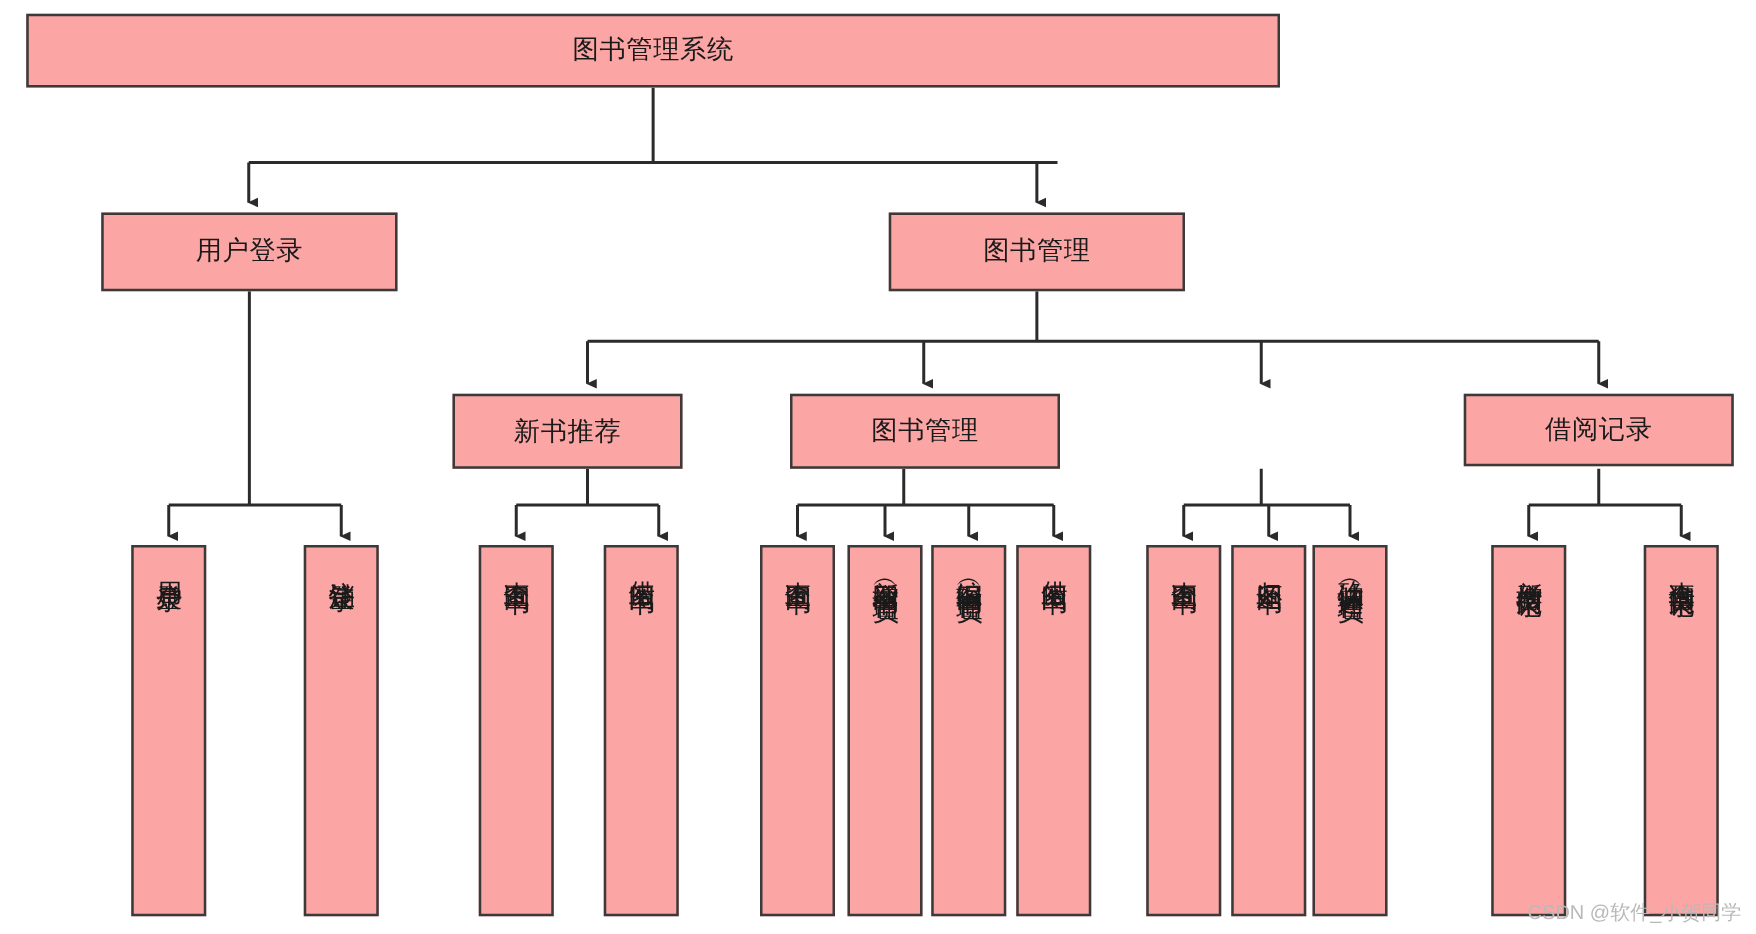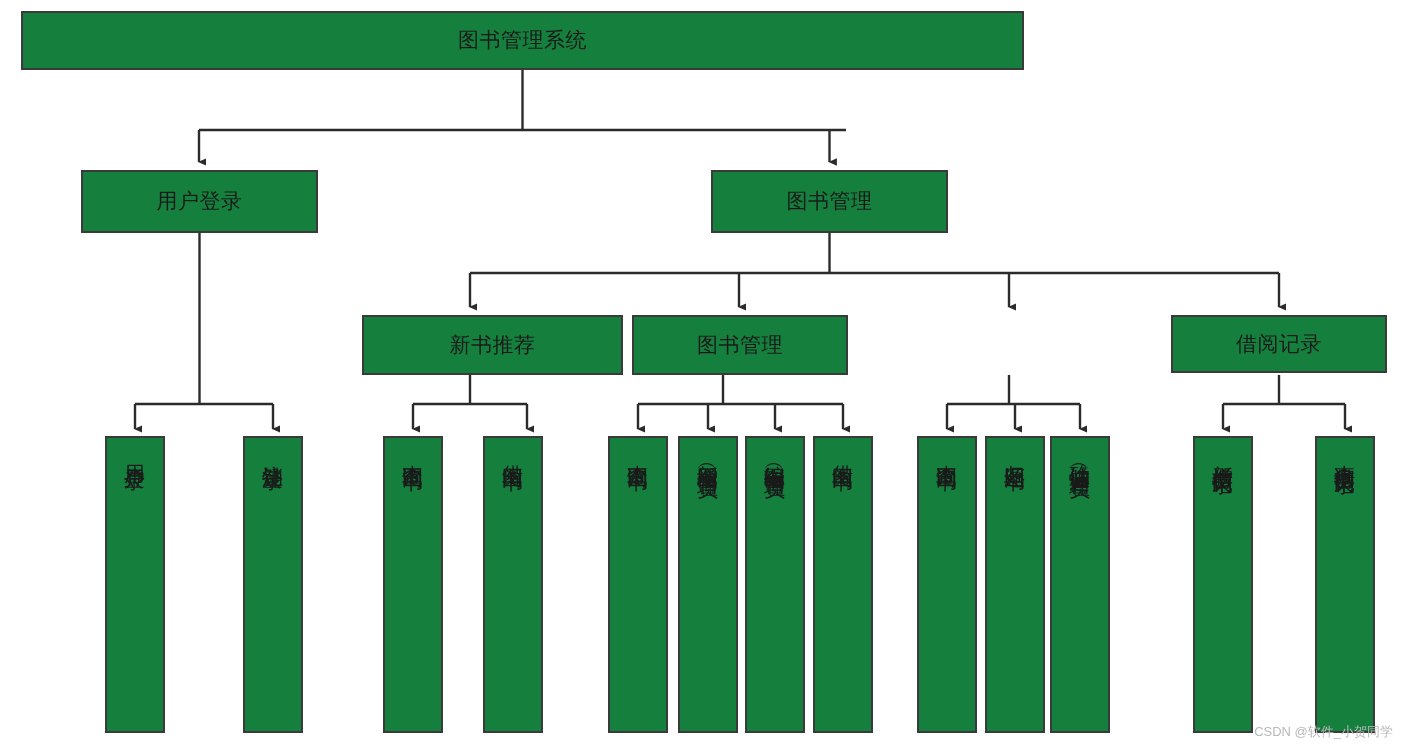--- a/index.html
+++ b/index.html
@@ -21,21 +21,21 @@
     position: absolute;
     left: 0;
     top: 0;
     width: 1405px;
     height: 747px;
     pointer-events: none;
   }
   .node {
     position: absolute;
     box-sizing: border-box;
-    background: #15803d;
+    background: #fca5a5;
     border: 2px solid #3a3a3a;
     display: flex;
     align-items: center;
     justify-content: center;
     z-index: 2;
   }
   .node-label {
     color: #1a1a1a;
     font-size: 21px;
     line-height: 1.18;
@@ -54,21 +54,21 @@
     white-space: nowrap;
     letter-spacing: 2px;
     font-size: 21px;
     line-height: 1;
   }
   #watermark {
     position: absolute;
     right: 12px;
     bottom: 6px;
     color: #b9b9b9;
-    font-size: 13px;
+    font-size: 16px;
     z-index: 5;
     white-space: nowrap;
     pointer-events: none;
   }
 </style>
 </head>
 <body>
 
 <div id="diagram-root">
 
@@ -126,21 +126,21 @@
     <span class="node-label">图书管理系统</span>
   </div>
 
   <div class="node" style="left:81px; top:170px; width:237px; height:63px;">
     <span class="node-label">用户登录</span>
   </div>
   <div class="node" style="left:711px; top:170px; width:237px; height:63px;">
     <span class="node-label">图书管理</span>
   </div>
 
-  <div class="node" style="left:362px; top:315px; width:261px; height:60px;font-family:Liberation Serif, serif;">
+  <div class="node" style="left:362px; top:315px; width:184px; height:60px;font-family:Liberation Serif, serif;">
     <span class="node-label">新书推荐</span>
   </div>
   <div class="node" style="left:632px; top:315px; width:216px; height:60px;">
     <span class="node-label">图书管理</span>
   </div>
   <div class="node" style="left:1171px; top:315px; width:216px; height:58px;">
     <span class="node-label">借阅记录</span>
   </div>
 
   <div class="node leaf" style="left:105px; top:436px; width:60px; height:297px;">

